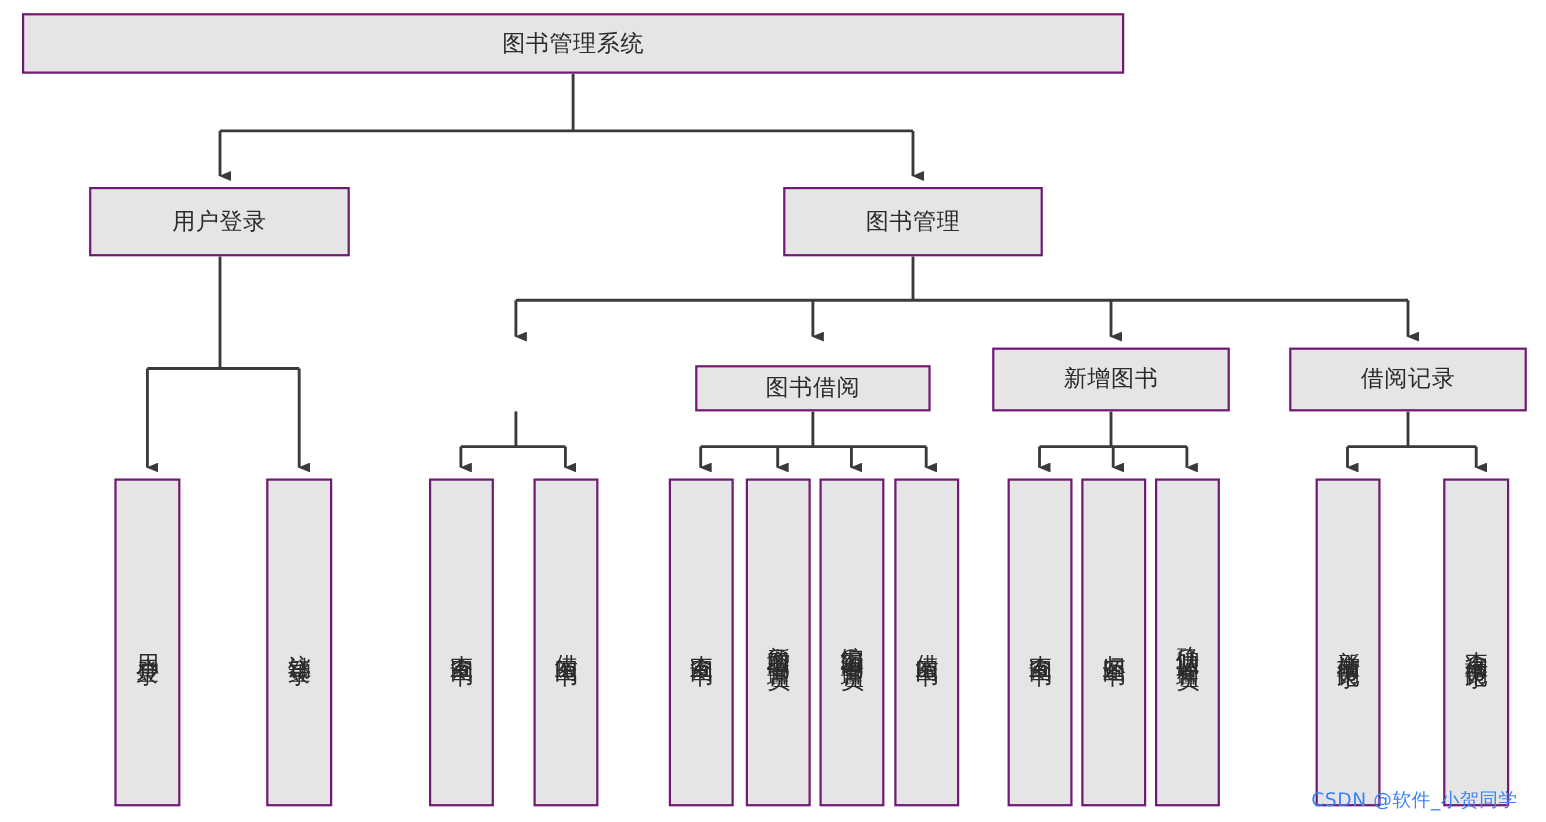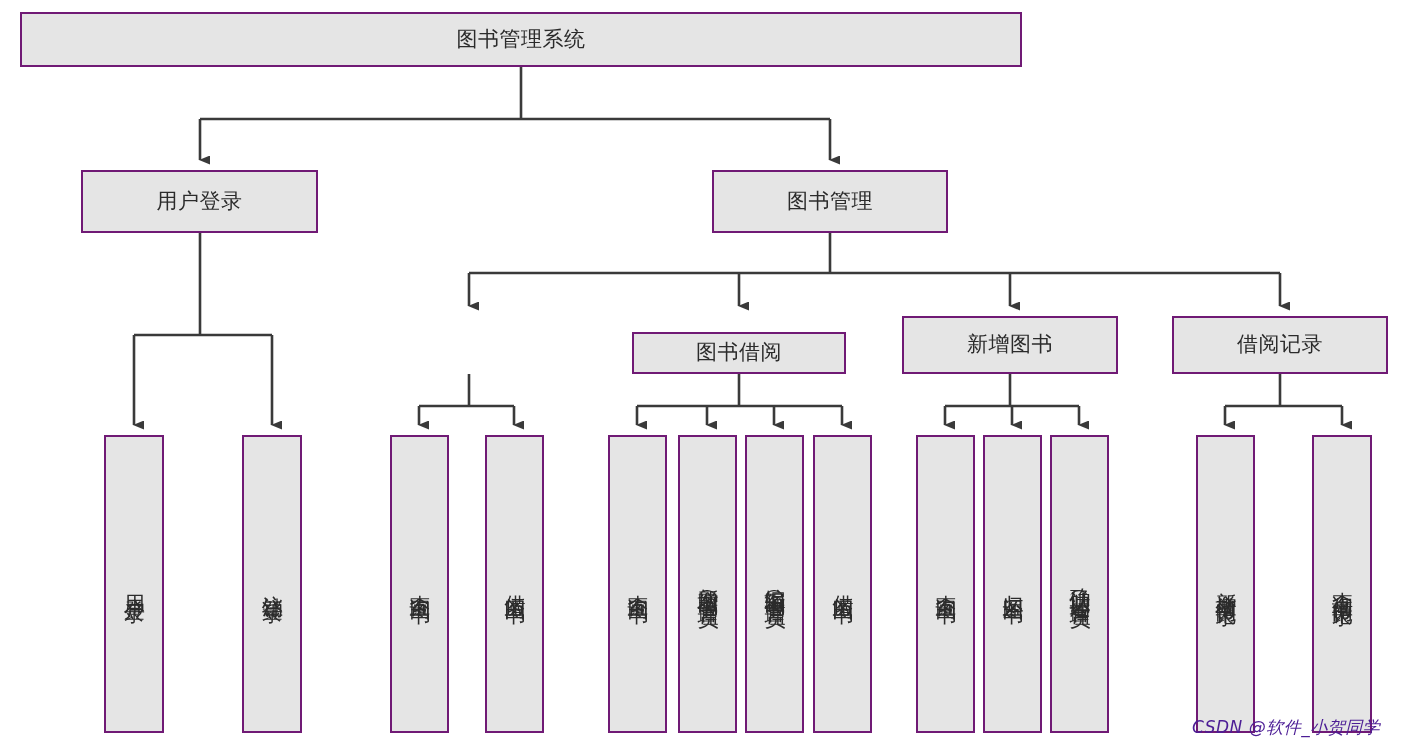--- a/index.html
+++ b/index.html
@@ -53,24 +53,23 @@
     font-size: 21px;
     color: #2b2b2b;
     line-height: 1.18;
     letter-spacing: 3px;
     white-space: nowrap;
     text-align: center;
   }
   .watermark {
     position: absolute;
     font-size: 17px;
-    color: #4c1d95;
+    color: #3b82f6;
     white-space: nowrap;
     letter-spacing: 0.5px;
-    font-style: italic;
   }
 </style>
 </head>
 <body>
 
 <div id="diagram-root">
 
   <svg class="diagram-canvas" viewBox="0 0 1405 747">
     <defs>
       <marker id="arrowhead" markerWidth="9" markerHeight="11" refX="4.5" refY="10" orient="auto" markerUnits="userSpaceOnUse">

